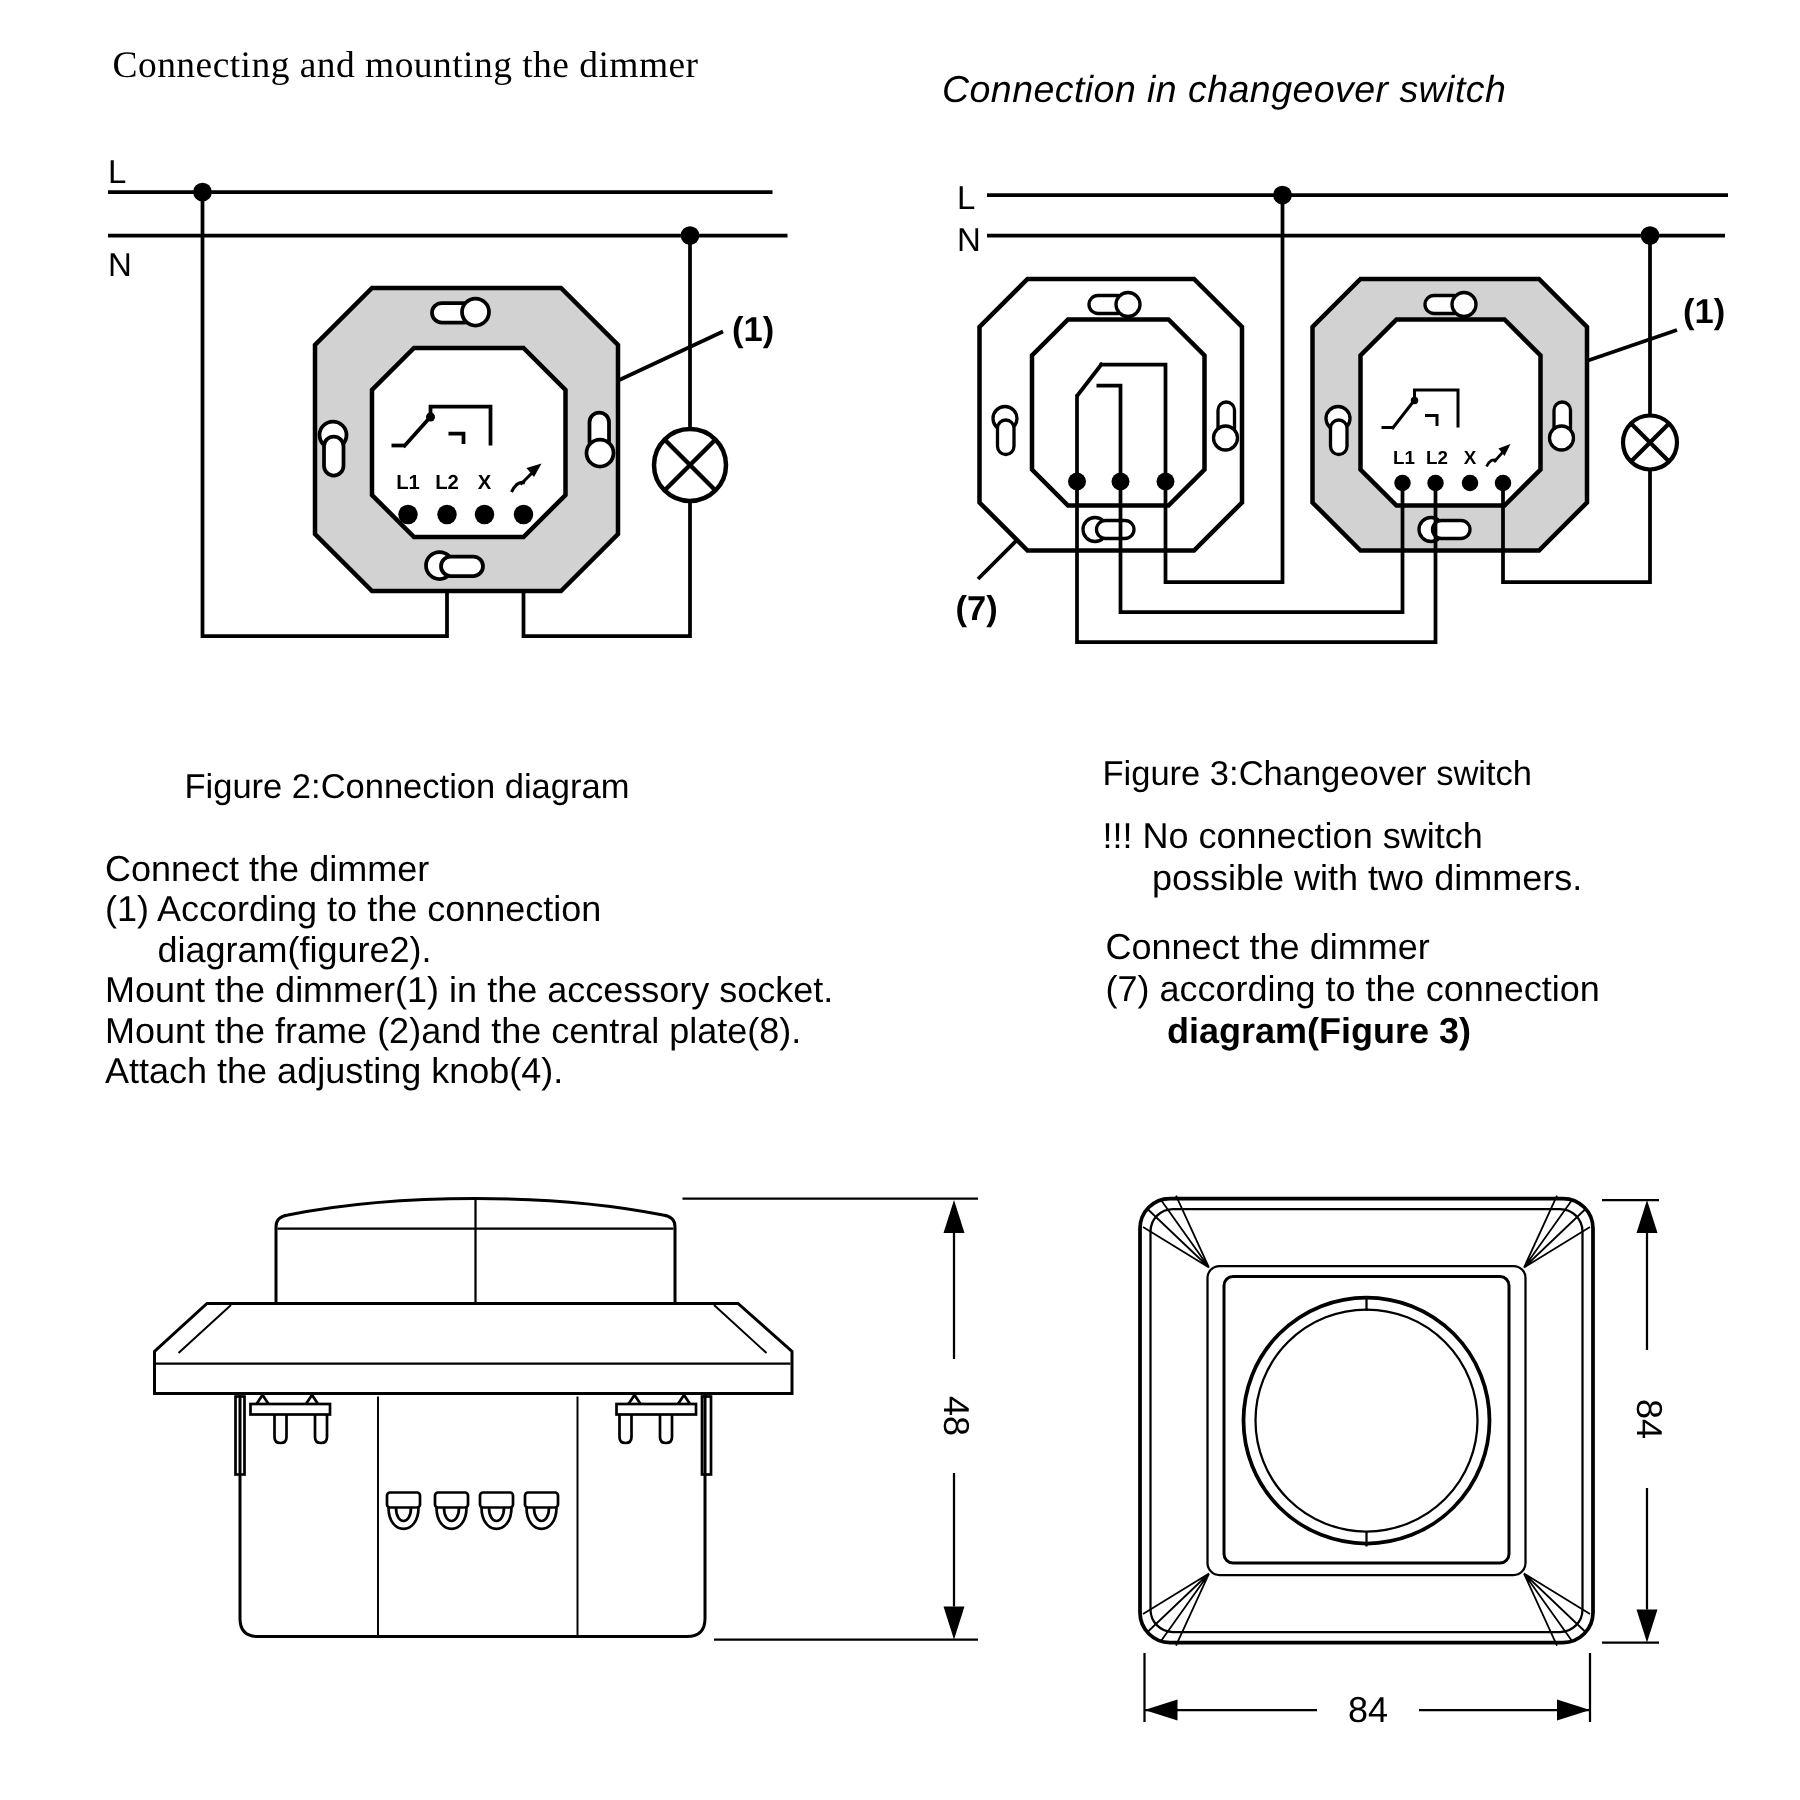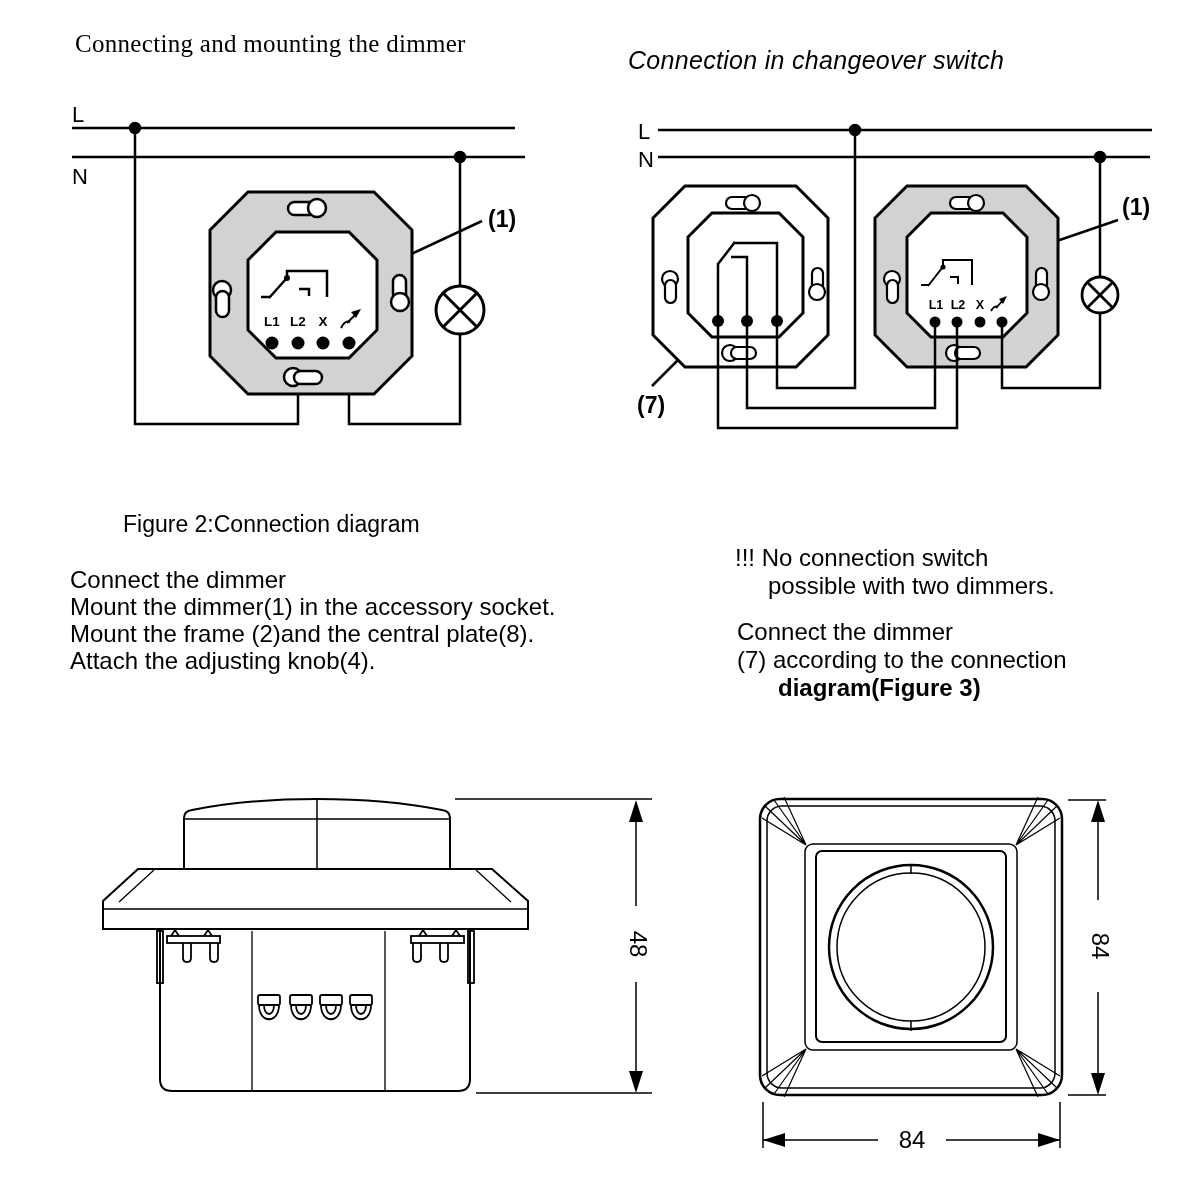--- a/index.html
+++ b/index.html
@@ -304,25 +304,28 @@
     </g>
   </svg>
 
   <div class="heading" style="left:75px;top:30px;font-family:Liberation Serif, serif;">Connecting and mounting the dimmer</div>
   <div class="heading" style="left:628px;top:46px;font-style:italic;">Connection in changeover switch</div>
 
   <div class="caption" style="left:123px;top:511px;">Figure 2:Connection diagram</div>
 
   <div id="fig2-lines" class="txtblock" style="left:70px;top:566px;">
     <div class="ln">Connect the dimmer</div>
+    <div class="ln">(1) According to the connection</div>
+    <div class="ln indent35">diagram(figure2).</div>
     <div class="ln">Mount the dimmer(1) in the accessory socket.</div>
     <div class="ln">Mount the frame (2)and the central plate(8).</div>
     <div class="ln">Attach the adjusting knob(4).</div>
   </div>
 
+  <div class="caption" style="left:735px;top:502px;">Figure 3:Changeover switch</div>
 
   <div id="fig3-warning" class="txtblock" style="left:735px;top:544px;">
     <div class="ln">!!! No connection switch</div>
     <div class="ln indent33">possible with two dimmers.</div>
   </div>
 
   <div id="fig3-lines" class="txtblock" style="left:737px;top:618px;">
     <div class="ln">Connect the dimmer</div>
     <div class="ln">(7) according to the connection</div>
     <div class="ln indent41">diagram(Figure 3)</div>

